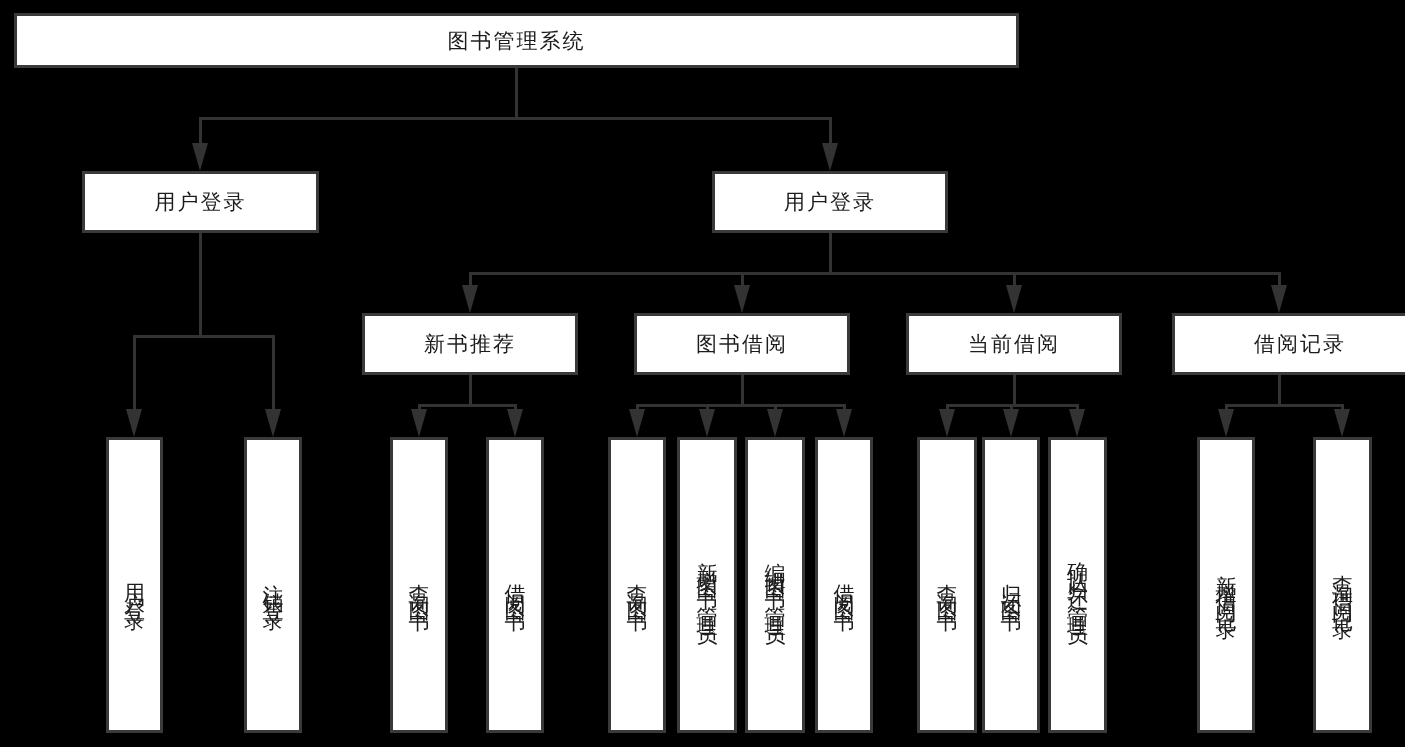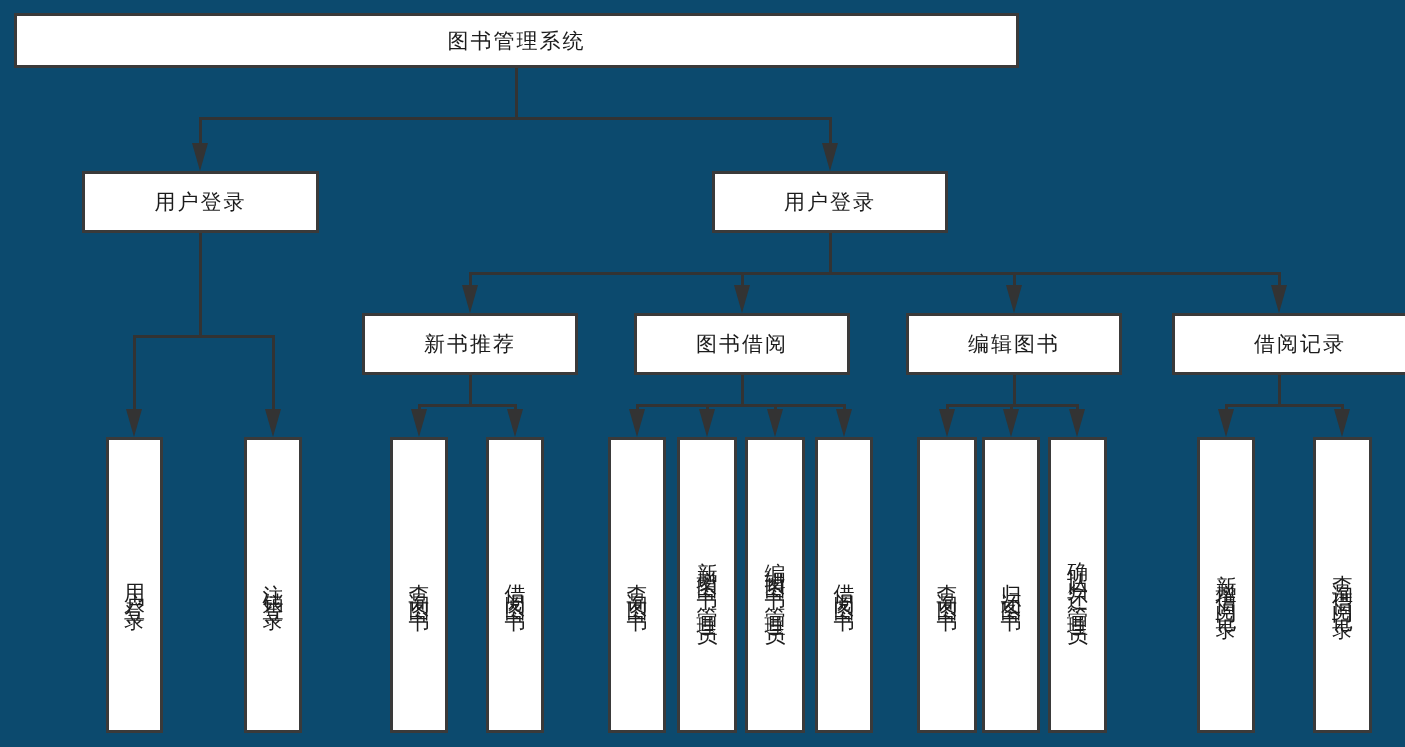--- a/index.html
+++ b/index.html
@@ -3,21 +3,21 @@
 <meta charset="utf-8">
 <style>
   :root{
     --line:#333333;
     --border:#3a3a3a;
     --text:#1c1c1c;
     --wm:#d08a8a;
   }
   html,body{margin:0;padding:0;background:#ffffff;}
   .canvas{
-    position:relative;width:1405px;height:747px;background:#0c4a6e;overflow:hidden;
+    position:relative;width:1405px;height:747px;background:#000000;overflow:hidden;
     font-family:"Liberation Sans","DejaVu Sans",sans-serif;color:var(--text);text-align:center;
   }
   .box{
     position:absolute;border:3px solid var(--border);background:#ffffff;
     display:flex;align-items:center;justify-content:center;
     font-size:21px;letter-spacing:2px;box-sizing:border-box;white-space:nowrap;
   }
   .v{
     writing-mode:vertical-rl;font-size:21px;letter-spacing:9px;white-space:normal;
   }
@@ -63,21 +63,21 @@
   <div class="ar" style="left:462px;top:285px"></div>
   <div class="vl" style="left:741px;top:272px;height:15px"></div>
   <div class="ar" style="left:734px;top:285px"></div>
   <div class="vl" style="left:1013px;top:272px;height:15px"></div>
   <div class="ar" style="left:1006px;top:285px"></div>
   <div class="vl" style="left:1278px;top:272px;height:15px"></div>
   <div class="ar" style="left:1271px;top:285px"></div>
 
   <div class="box" style="left:634px;top:313px;width:216px;height:62px">图书借阅</div>
   <div class="box" style="left:362px;top:313px;width:216px;height:62px">新书推荐</div>
-  <div class="box" style="left:906px;top:313px;width:216px;height:62px">编辑图书</div>
+  <div class="box" style="left:906px;top:313px;width:216px;height:62px">当前借阅</div>
   <div class="box" style="left:1172px;top:313px;width:256px;height:62px">借阅记录</div>
 
   <div class="vl" style="left:469px;top:375px;height:31px"></div>
   <div class="hl" style="left:418px;top:404px;width:99px"></div>
   <div class="vl" style="left:418px;top:404px;height:7px"></div>
   <div class="ar" style="left:411px;top:409px"></div>
   <div class="vl" style="left:514px;top:404px;height:7px"></div>
   <div class="ar" style="left:507px;top:409px"></div>
 
   <div class="vl" style="left:741px;top:375px;height:31px"></div>

